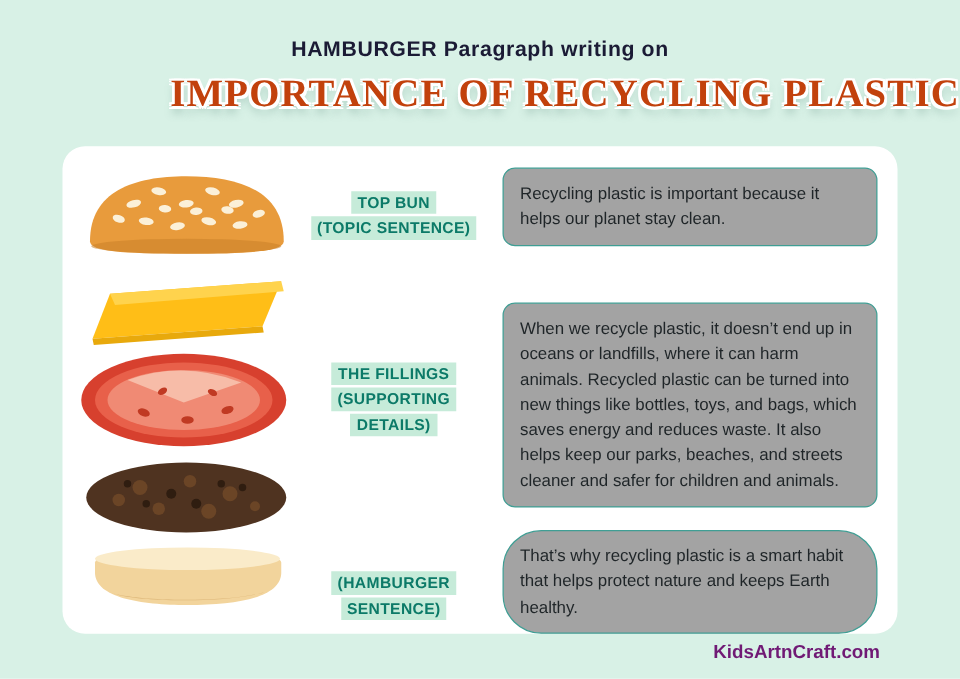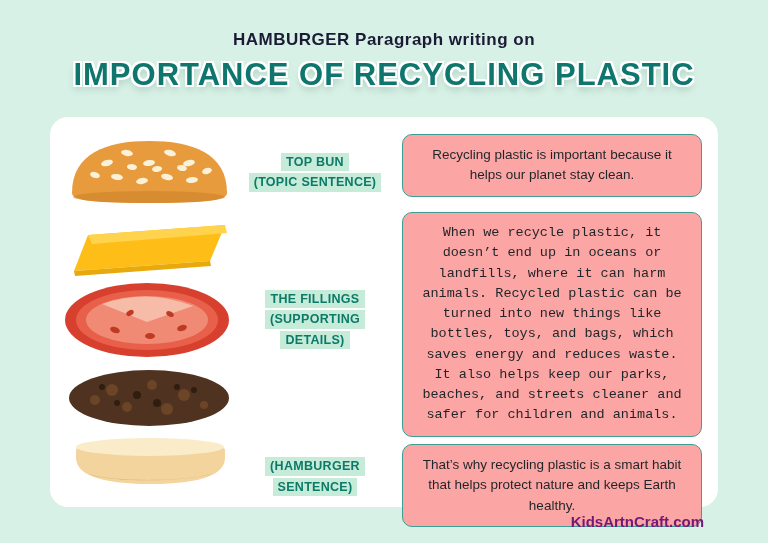--- a/index.html
+++ b/index.html
@@ -24,26 +24,26 @@
     font-weight: bold;
     color: #1B1B35;
     letter-spacing: 0.5px;
   }
 
   .title {
     position: absolute;
     top: 57px;
     left: 0;
     width: 100%;
-    text-align: center;
-    font-family: Liberation Sans, sans-serif;
+    text-align: right;
+    font-family: Liberation Serif, serif;
     font-size: 31px;
     font-weight: 800;
     letter-spacing: 1px;
-    color: #0f766e;
+    color: #c2410c;
     text-shadow:
       -2px -2px 0 #FFFFFF, 2px -2px 0 #FFFFFF,
       -2px 2px 0 #FFFFFF, 2px 2px 0 #FFFFFF,
       0 2px 0 #FFFFFF, 0 -2px 0 #FFFFFF,
       2px 0 0 #FFFFFF, -2px 0 0 #FFFFFF,
       0 5px 7px rgba(70, 120, 105, 0.35);
     white-space: nowrap;
   }
 
   .card {
@@ -82,32 +82,32 @@
     font-size: 12.5px;
     letter-spacing: 0.3px;
     padding: 2px 5px;
     margin: 1px 0;
   }
 
   .textbox {
     position: absolute;
     left: 402px;
     width: 300px;
-    background: #fca5a5;
+    background: #a3a3a3;
     border: 1.5px solid #3F9E94;
     border-radius: 10px;
     padding: 10px 13px;
     font-size: 13.5px;
     line-height: 1.5;
     color: #1F2528;
-    text-align: center;
+    text-align: left;
   }
   .box-1 { top: 134px; }
-  .box-2 { top: 212px; font-family: Liberation Mono, monospace; }
-  .box-3 { top: 444px; }
+  .box-2 { top: 242px; }
+  .box-3 { top: 424px; border-radius: 31px; }
 
   .footer-site {
     position: absolute;
     right: 64px;
     top: 513px;
     font-size: 15px;
     font-weight: bold;
     color: #701a75;
     text-decoration: none;
     cursor: pointer;

